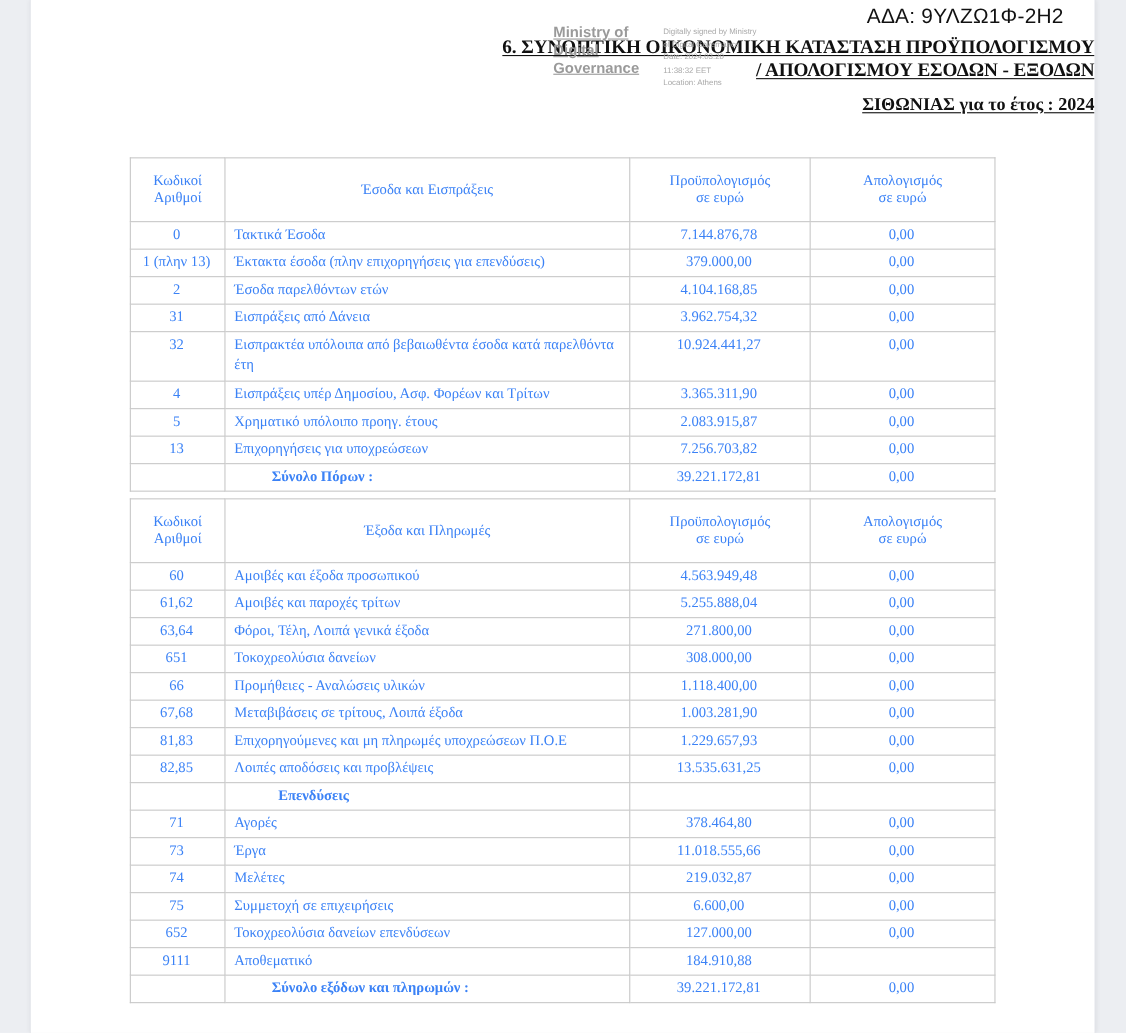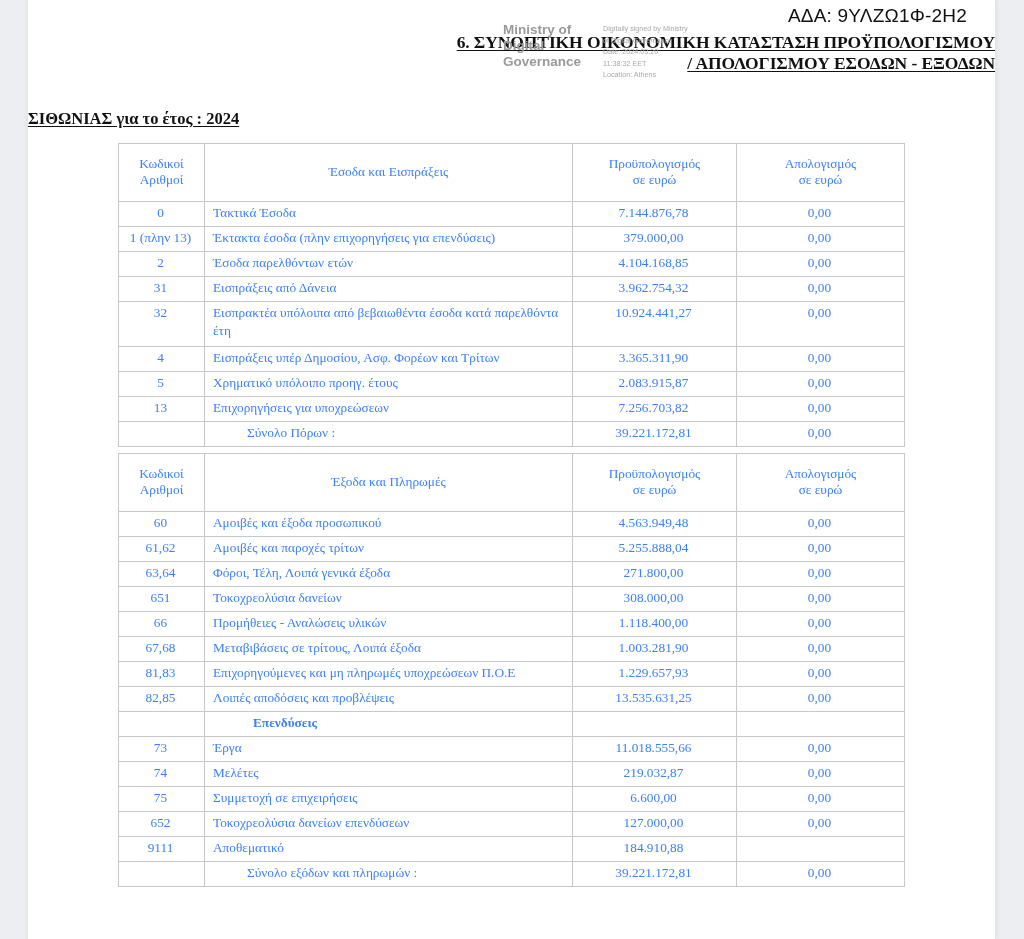--- a/index.html
+++ b/index.html
@@ -54,20 +54,21 @@
   #signature-watermark .sig-left {
     position: absolute;
     left: 20px;
     top: 0;
     width: 120px;
     font-family: "Liberation Sans", "DejaVu Sans", sans-serif;
     font-size: 13.5px;
     line-height: 16px;
     color: #9a9a9a;
     font-weight: 600;
+    text-decoration: underline;
   }
   #signature-watermark .sig-right {
     position: absolute;
     left: 120px;
     top: 1px;
     width: 118px;
     font-family: "Liberation Sans", "DejaVu Sans", sans-serif;
     font-size: 7.2px;
     line-height: 11.5px;
     color: #a9a9a9;
@@ -93,23 +94,22 @@
   }
   #doc-title-block .title-line span {
     text-decoration: underline;
     text-underline-offset: 2px;
   }
   #doc-subtitle {
     position: absolute;
     left: 0;
     top: 85px;
     width: 967px;
-    text-align: left;
+    text-align: right;
     z-index: 2;
-    margin-top: 24px;
   }
   #doc-subtitle span {
     font-family: "Liberation Serif", "DejaVu Serif", serif;
     font-size: 16.5px;
     font-weight: bold;
     color: #111;
     text-decoration: underline;
     text-underline-offset: 2px;
   }
 
@@ -170,21 +170,21 @@
   }
   .fin-table tbody tr.row-std td { height: 20px; line-height: 18px; }
   .fin-table tbody tr.row-tall td { height: 40px; line-height: 18px; }
 
   .fin-table tbody tr.section-row td.desc {
     font-weight: bold;
     text-align: left;
     padding-left: 48px;
   }
   .fin-table tbody tr.total-row td.desc {
-    font-weight: normal;
+    font-weight: bold;
     padding-left: 42px;
   }
 </style>
 </head>
 <body>
 
 <div id="page-sheet">
 
   <div id="ada-code">ΑΔΑ: 9ΥΛΖΩ1Φ-2Η2</div>
 
@@ -367,20 +367,26 @@
         <td class="num">13.535.631,25</td>
         <td class="num">0,00</td>
       </tr>
       <tr class="row-std section-row">
         <td class="code"></td>
         <td class="desc nowrap">Επενδύσεις</td>
         <td class="num"></td>
         <td class="num"></td>
       </tr>
       <tr class="row-std">
+        <td class="code">71</td>
+        <td class="desc nowrap">Αγορές</td>
+        <td class="num">378.464,80</td>
+        <td class="num">0,00</td>
+      </tr>
+      <tr class="row-std">
         <td class="code">73</td>
         <td class="desc nowrap">Έργα</td>
         <td class="num">11.018.555,66</td>
         <td class="num">0,00</td>
       </tr>
       <tr class="row-std">
         <td class="code">74</td>
         <td class="desc nowrap">Μελέτες</td>
         <td class="num">219.032,87</td>
         <td class="num">0,00</td>

